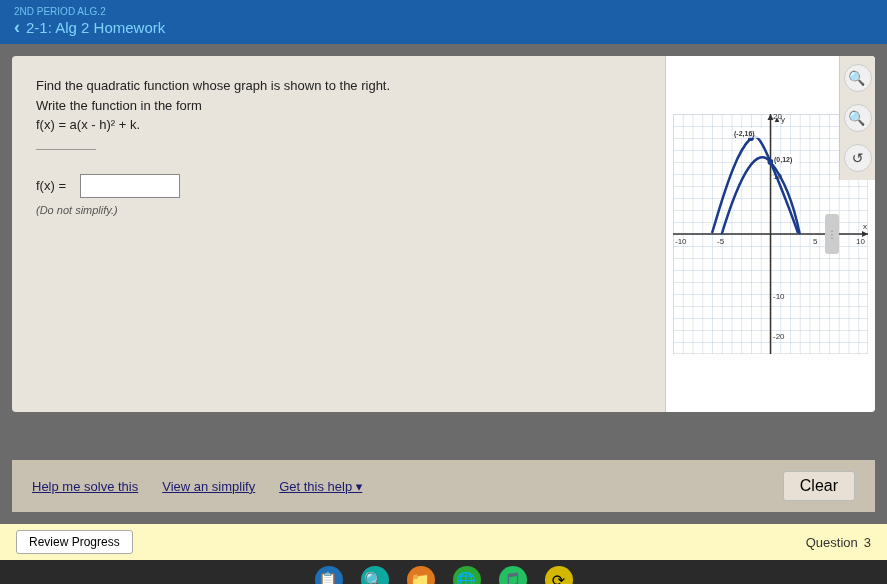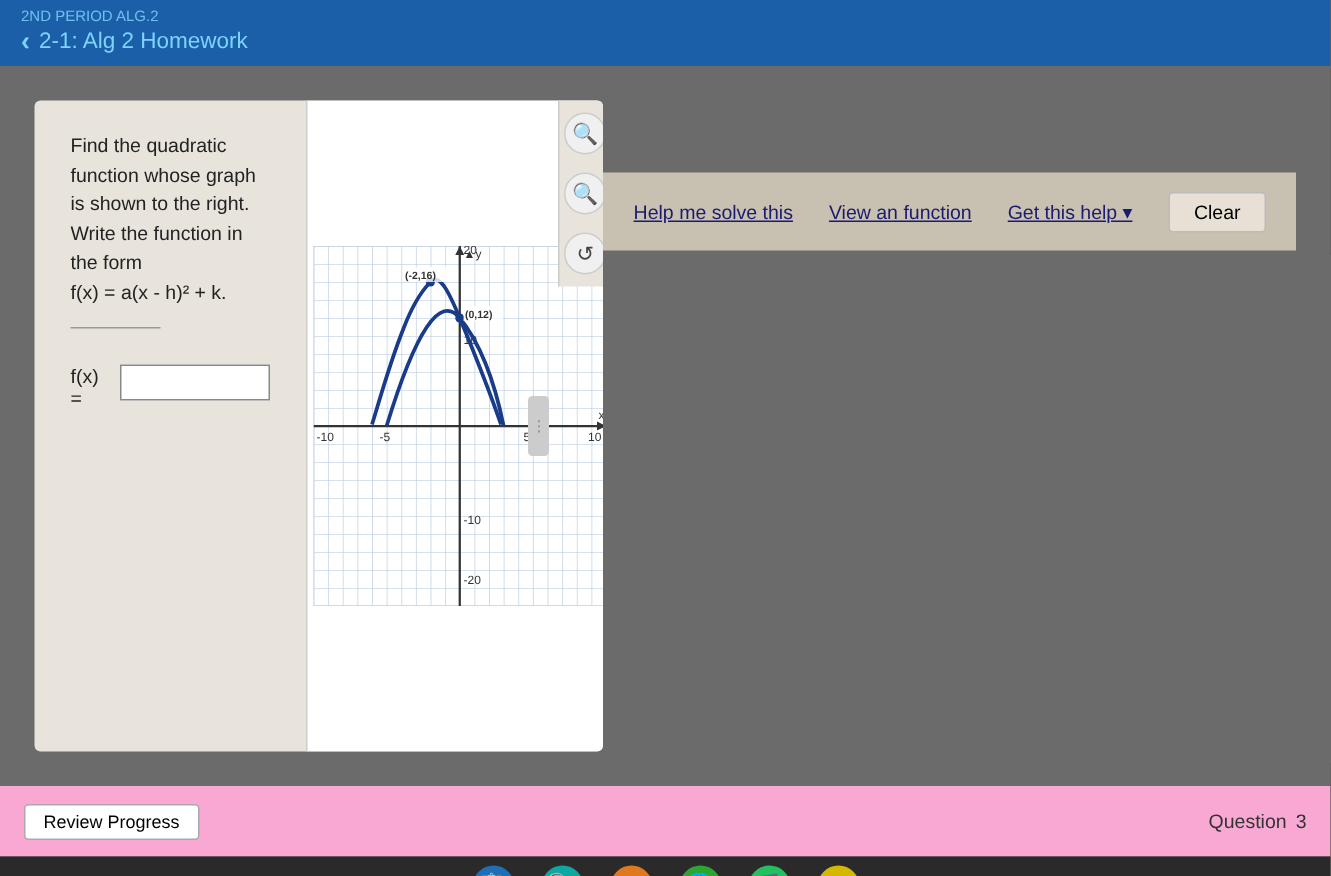--- a/index.html
+++ b/index.html
@@ -32,22 +32,22 @@
       content: '‹';
       font-size: 18px;
       font-weight: bold;
     }
 
     
     .workspace {
       background: #6b6b6b;
       height: 480px;
       display: flex;
-      flex-direction: row;
-      padding: 23px;
+      flex-direction: column;
+      padding: 12px;
     }
 
     
     .problem-card {
       background: #e8e4dc;
       border-radius: 4px;
       display: flex;
       flex: 1;
       overflow: hidden;
       position: relative;
@@ -81,20 +81,21 @@
       display: flex;
       flex-direction: column;
       gap: 6px;
       margin-top: 10px;
     }
 
     .answer-label {
       font-size: 13px;
       color: #222;
       display: flex;
+      align-items: center;
       gap: 14px;
     }
 
     .answer-input {
       border: 1px solid #888;
       background: white;
       width: 100px;
       height: 24px;
       font-size: 13px;
       padding: 2px 4px;
@@ -192,29 +193,29 @@
       border: none;
       font-family: Arial, sans-serif;
     }
 
     .clear-btn {
       margin-left: auto;
       background: #e8e0d4;
       border: 1px solid #bbb;
       border-radius: 3px;
       padding: 5px 16px;
-      font-size: 13px;
+      font-size: 16px;
       cursor: pointer;
       font-family: Arial, sans-serif;
     }
 
     
     .footer {
-      background: #f9a8d4;
-      height: 47px;
+      background: #fef9c3;
+      height: 36px;
       display: flex;
       align-items: center;
       padding: 7px 16px;
     }
 
     .review-progress-btn {
       background: white;
       border: 1px solid #aaa;
       border-radius: 3px;
       padding: 4px 12px;
@@ -301,20 +302,21 @@
         <span>f(x) = a(x - h)² + k.</span>
       </p>
 
       <hr class="divider-line">
 
       <div class="answer-area">
         <div class="answer-label">
           <span>f(x) =</span>
           <input class="answer-input" type="text" value="" style="">
         </div>
+        <div class="do-not-simplify">(Do not simplify.)</div>
       </div>
     </div>
 
     <div class="problem-right">
       <div class="graph-container">
         <svg class="graph-svg" viewBox="0 0 195 240" xmlns="http://www.w3.org/2000/svg">
 
           <rect x="0" y="0" width="195" height="240" fill="white" stroke="#ccc"></rect>
 
           <defs>
@@ -379,21 +381,21 @@
         <div class="sidebar-icon-btn">↺</div>
       </div>
     </div>
 
     <div class="resize-handle">⋮</div>
 
   </div>
 
   <div class="help-bar">
     <button class="help-link">Help me solve this</button>
-    <button class="help-link">View an function</button>
+    <button class="help-link">View an simplify</button>
     <button class="help-link">Get this help ▾</button>
     <button class="clear-btn">Clear</button>
   </div>
 </div>
 
 <div class="footer">
   <button class="review-progress-btn">Review Progress</button>
   <div class="question-info">
     <span>Question</span>
     <span>3</span>

